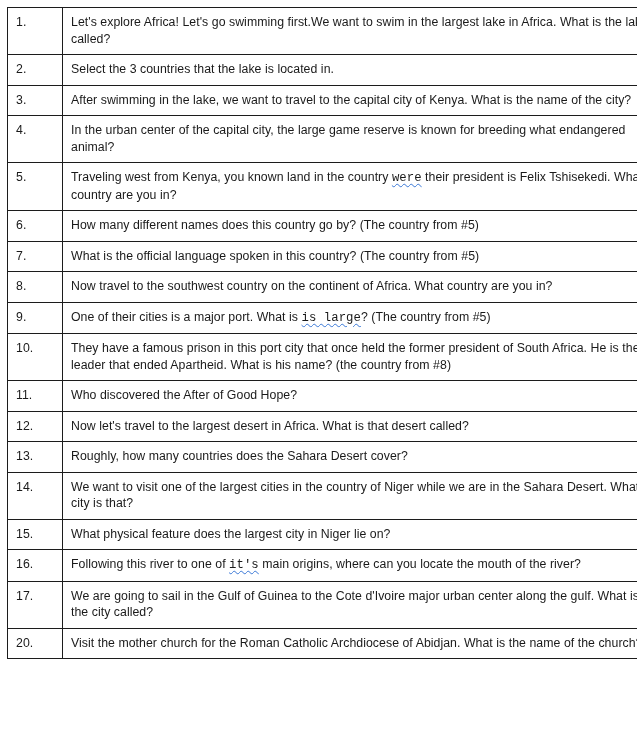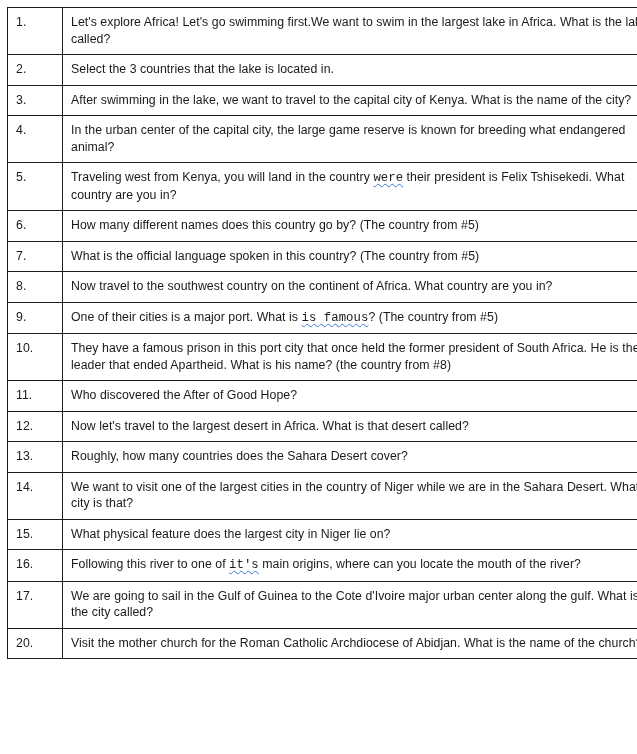--- a/index.html
+++ b/index.html
@@ -79,37 +79,37 @@
         <tr>
           <td class="numcell">3.</td>
           <td class="textcell"><span><span>After swimming in the lake, we want to travel to the capital city of Kenya. What is the name of the city?</span></span></td>
         </tr>
         <tr>
           <td class="numcell">4.</td>
           <td class="textcell"><span><span>In the urban center of the capital city, the large game reserve is known for breeding what endangered animal?</span></span></td>
         </tr>
         <tr>
           <td class="numcell">5.</td>
-          <td class="textcell"><span><span>Traveling west from Kenya, you will land in the country </span><span class="squiggle">were</span><span> their president is Felix Tshisekedi. What country are you in?</span></span></td>
+          <td class="textcell"><span><span>Traveling west from Kenya, you known land in the country </span><span class="squiggle">were</span><span> their president is Felix Tshisekedi. What country are you in?</span></span></td>
         </tr>
         <tr>
           <td class="numcell">6.</td>
           <td class="textcell"><span><span>How many different names does this country go by? (The country from #5)</span></span></td>
         </tr>
         <tr>
           <td class="numcell">7.</td>
           <td class="textcell"><span><span>What is the official language spoken in this country? (The country from #5)</span></span></td>
         </tr>
         <tr>
           <td class="numcell">8.</td>
           <td class="textcell"><span><span>Now travel to the southwest country on the continent of Africa. What country are you in?</span></span></td>
         </tr>
         <tr>
           <td class="numcell">9.</td>
-          <td class="textcell"><span><span>One of their cities is a major port. What is </span><span class="squiggle">is famous</span><span>? (The country from #5)</span></span></td>
+          <td class="textcell"><span><span>One of their cities is a major port. What is </span><span class="squiggle">is large</span><span>? (The country from #5)</span></span></td>
         </tr>
         <tr>
           <td class="numcell">10.</td>
           <td class="textcell"><span><span>They have a famous prison in this port city that once held the former president of South Africa. He is the leader that ended Apartheid. What is his name? (the country from #8)</span></span></td>
         </tr>
         <tr>
           <td class="numcell">11.</td>
           <td class="textcell"><span><span>Who discovered the After of Good Hope?</span></span></td>
         </tr>
         <tr>

